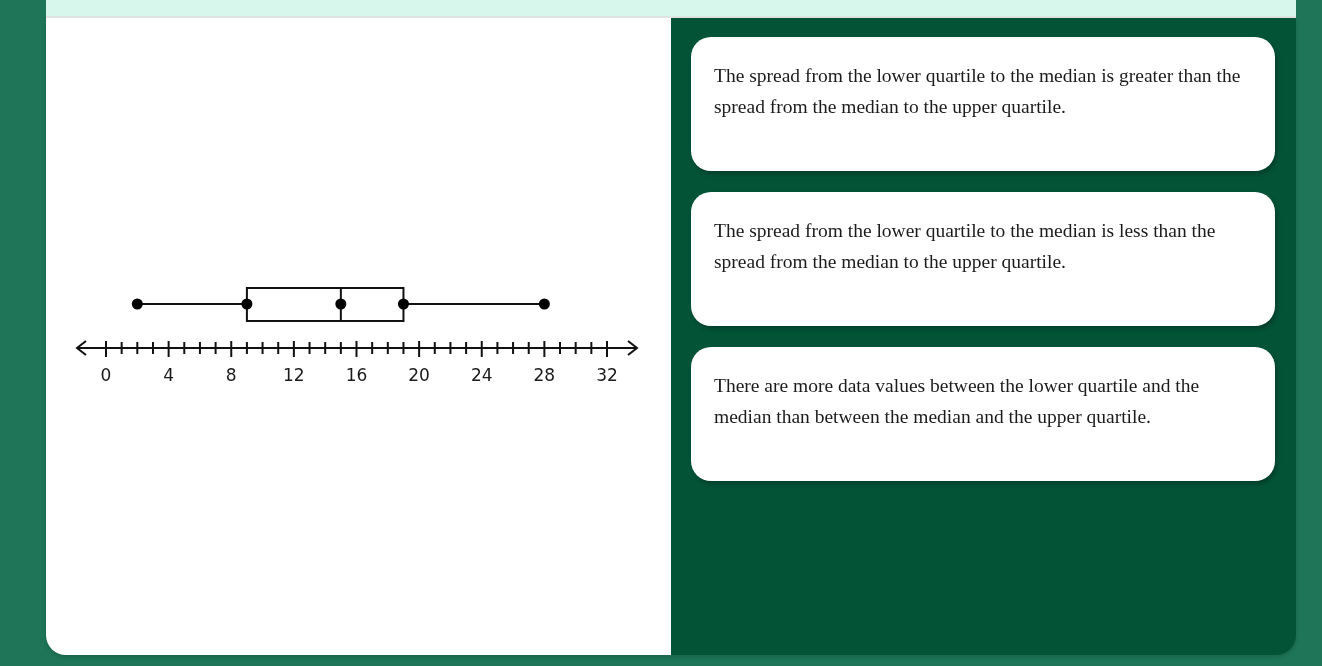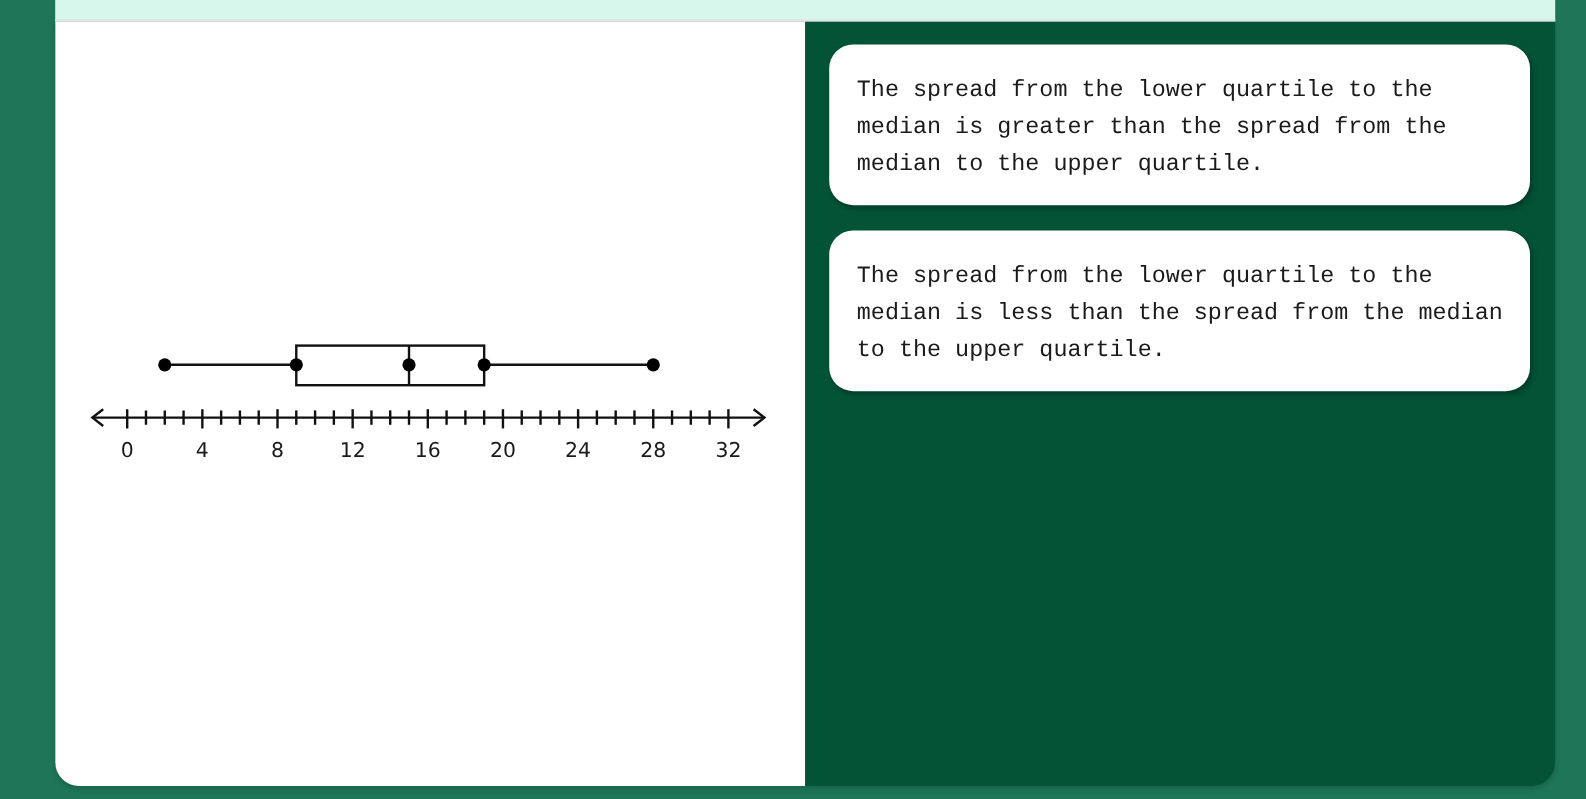--- a/index.html
+++ b/index.html
@@ -27,21 +27,21 @@
     width: 625px; height: 100%; background: #035337; position: relative;
   }
   .chart-svg { position: absolute; left: 0; top: 0; }
   .tick-label {
     font-family: "DejaVu Sans", sans-serif; font-size: 17px; fill: #1a1a1a;
   }
   .option-card {
     position: absolute; left: 20px; width: 584px; height: 134px;
     background: #ffffff; border-radius: 20px;
     box-sizing: border-box; padding: 23px 22px 0 23px;
-    font-family: Liberation Mono, monospace; font-size: 19.5px; line-height: 31px;
+    font-family: Liberation Serif, serif; font-size: 19.5px; line-height: 31px;
     color: #1b1b1b; cursor: pointer;
     box-shadow: 2px 3px 4px rgba(0,0,0,0.25);
   }
 </style>
 </head>
 <body>
 
 <div class="top-strip"></div>
 
 <div class="main">
@@ -103,14 +103,17 @@
         <circle cx="498.375" cy="286" r="5.5" fill="#000"></circle>
       </svg>
   </div>
   <div class="right-panel">
     <div class="option-card" style="top:19px">
       <span>The spread from the lower quartile to the median is greater than the spread from the median to the upper quartile.</span>
     </div>
     <div class="option-card" style="top:174px">
       <span>The spread from the lower quartile to the median is less than the spread from the median to the upper quartile.</span>
     </div>
+    <div class="option-card" style="top:329px">
+      <span>There are more data values between the lower quartile and the median than between the median and the upper quartile.</span>
+    </div>
   </div>
 </div>
 
 </body></html>

